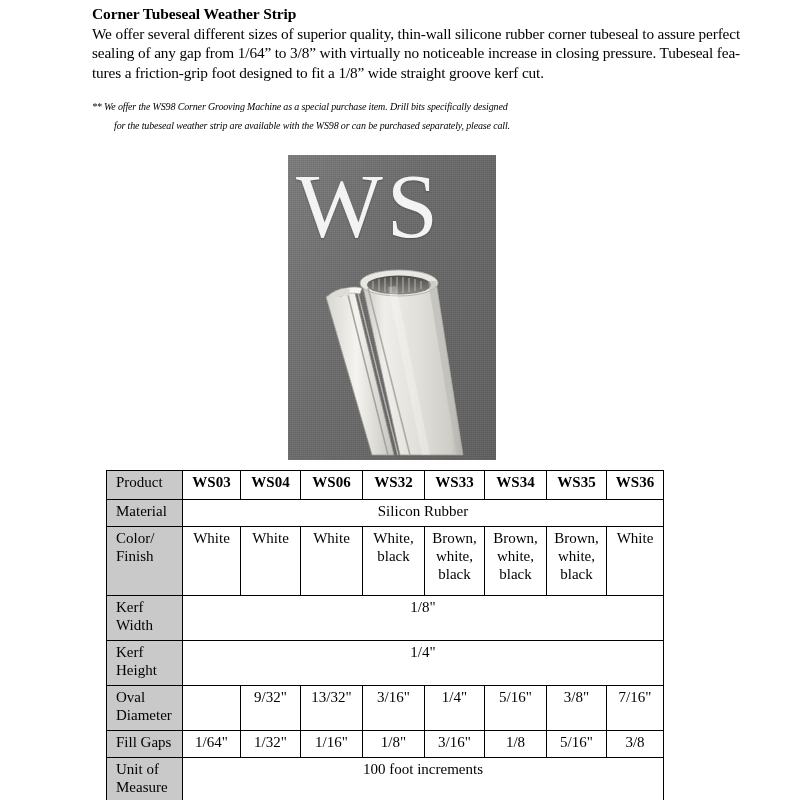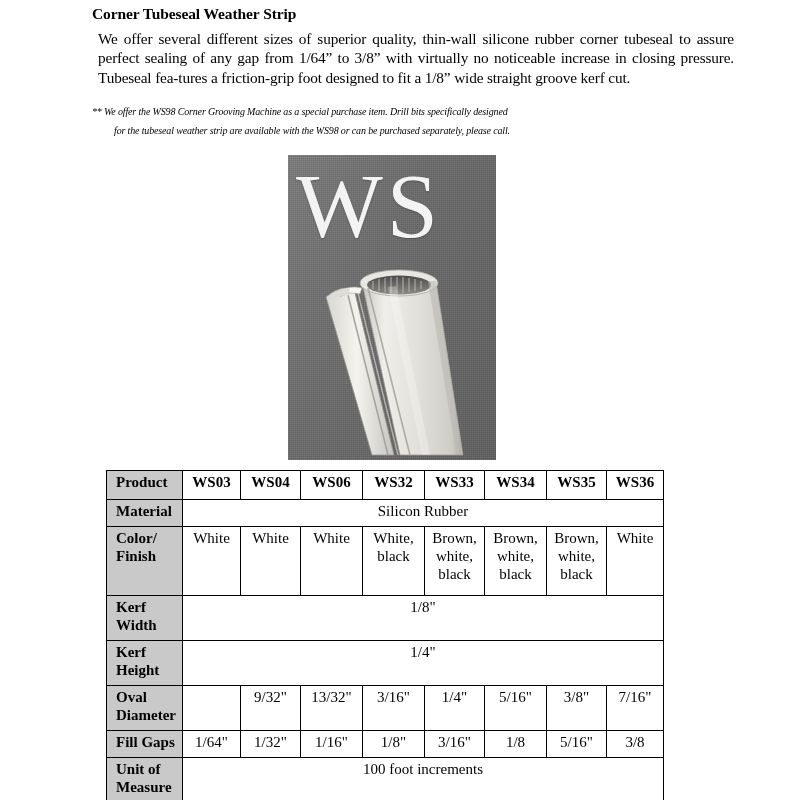--- a/index.html
+++ b/index.html
@@ -26,21 +26,21 @@
   .doc-title {
     font-size: 15.5px;
     font-weight: bold;
     line-height: 19px;
     margin: 0 0 1px 0;
     letter-spacing: -0.1px;
   }
   .doc-para {
     font-size: 15.3px;
     line-height: 19.3px;
-    margin: 6px;
+    margin: 0;
     text-align: justify;
     letter-spacing: -0.15px;
   }
   .doc-note {
     font-size: 10px;
     font-style: italic;
     line-height: 19.5px;
     margin: 15px 0 0 0;
     padding-left: 0px;
     text-indent: 0;
@@ -103,21 +103,21 @@
   .spec-table td {
     border: 1.6px solid #000000;
     padding: 2px 4px;
     vertical-align: top;
     text-align: center;
     line-height: 18px;
     background: #ffffff;
   }
   .spec-table td.rowlabel {
     background: #c9c9c9;
-    font-weight: bold;
+    font-weight: normal;
     text-align: left;
     padding-left: 9px;
     vertical-align: top;
     white-space: pre-line;
   }
   .spec-table td.producthead {
     font-weight: bold;
   }
   .spec-table tr.r-product td { height: 24px; }
   .spec-table tr.r-material td { height: 22px; }

